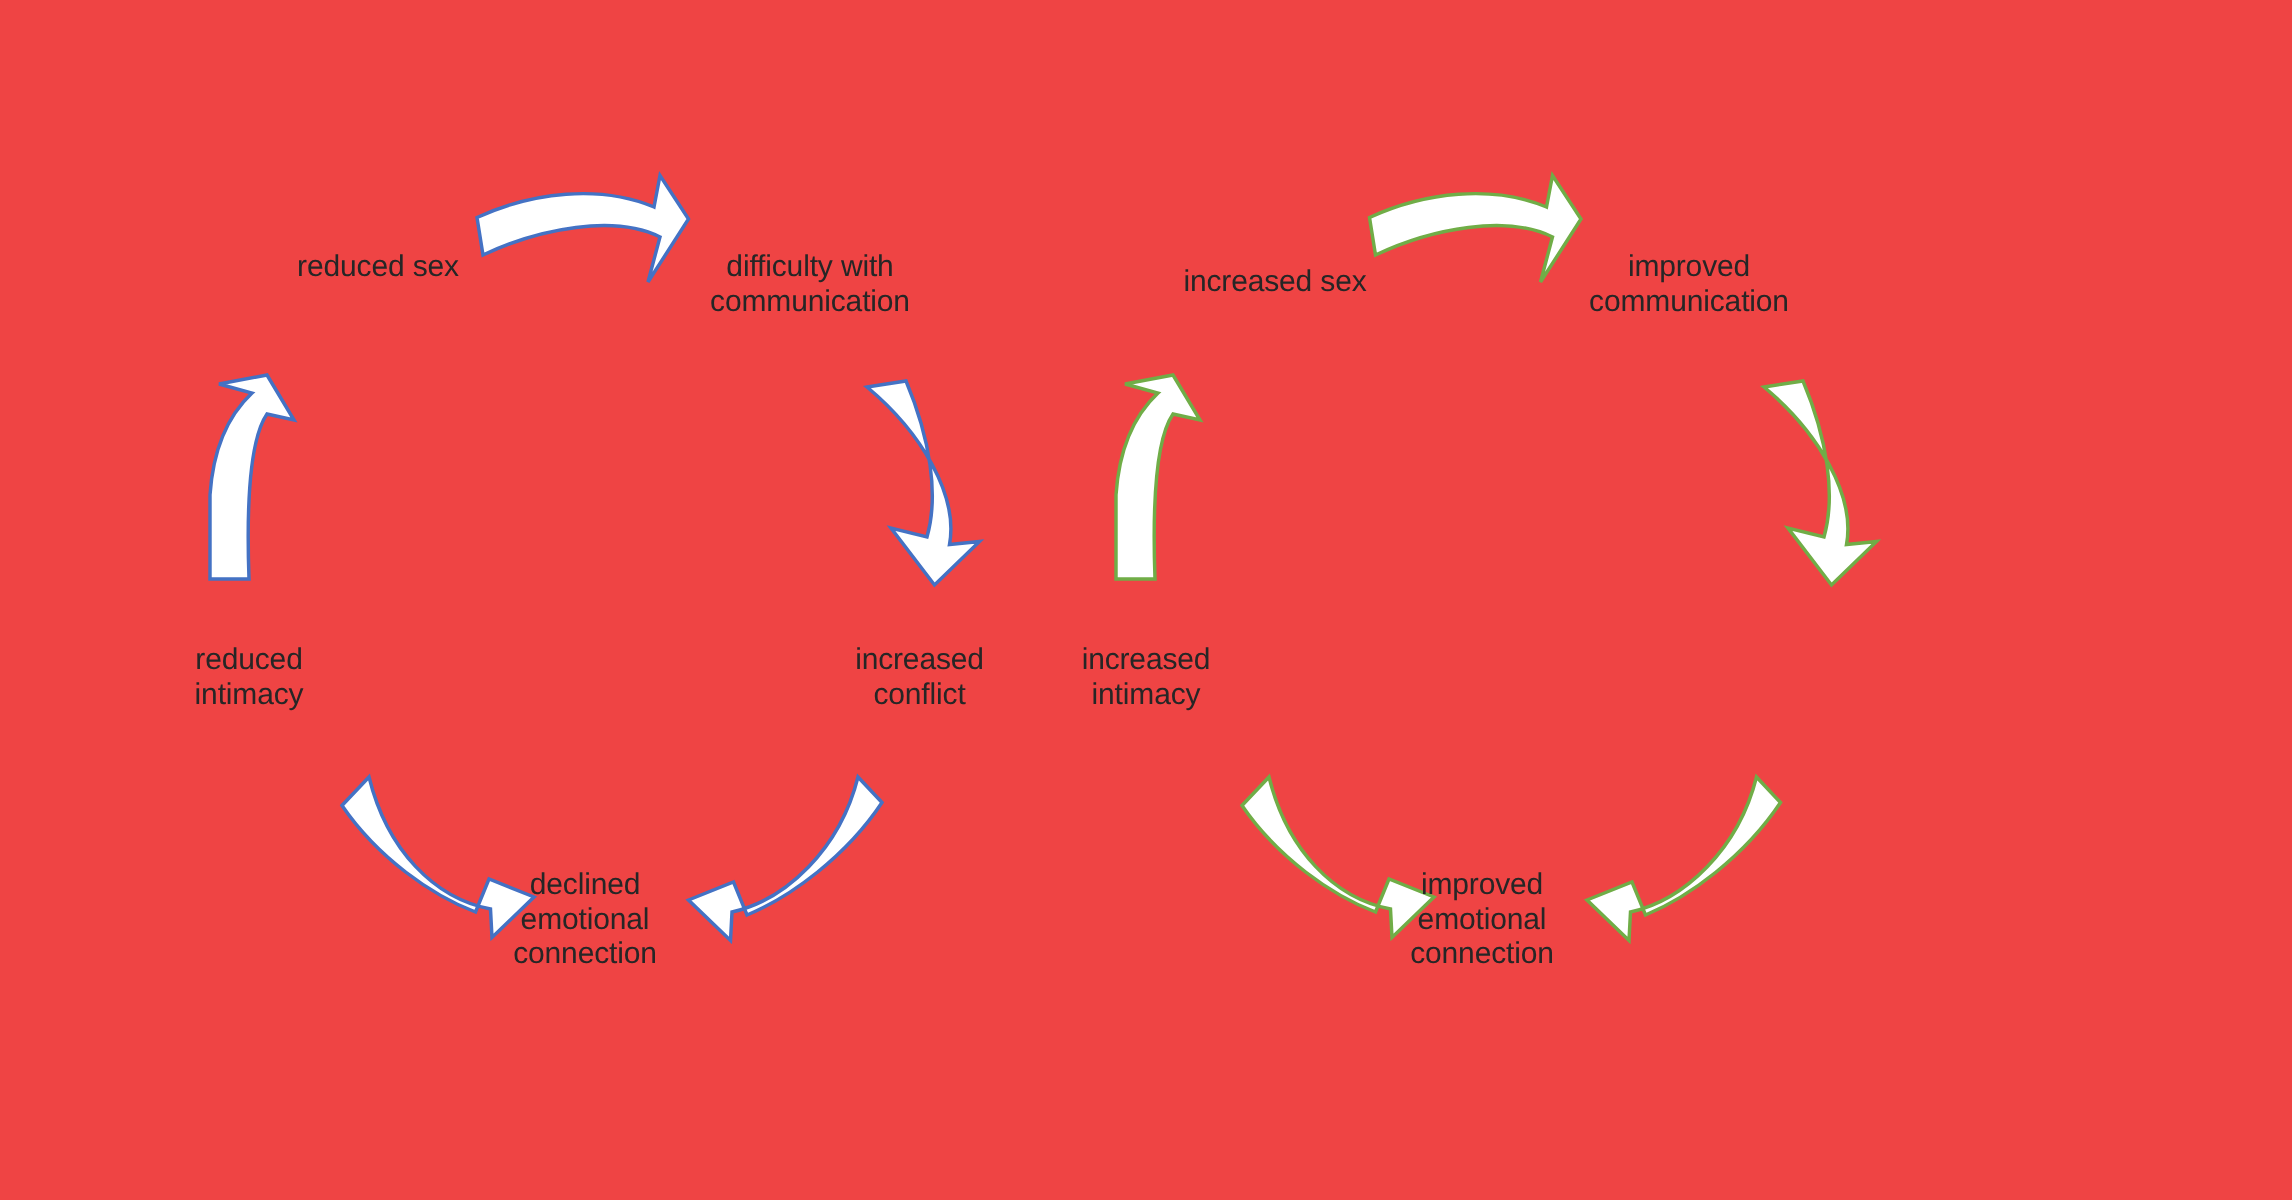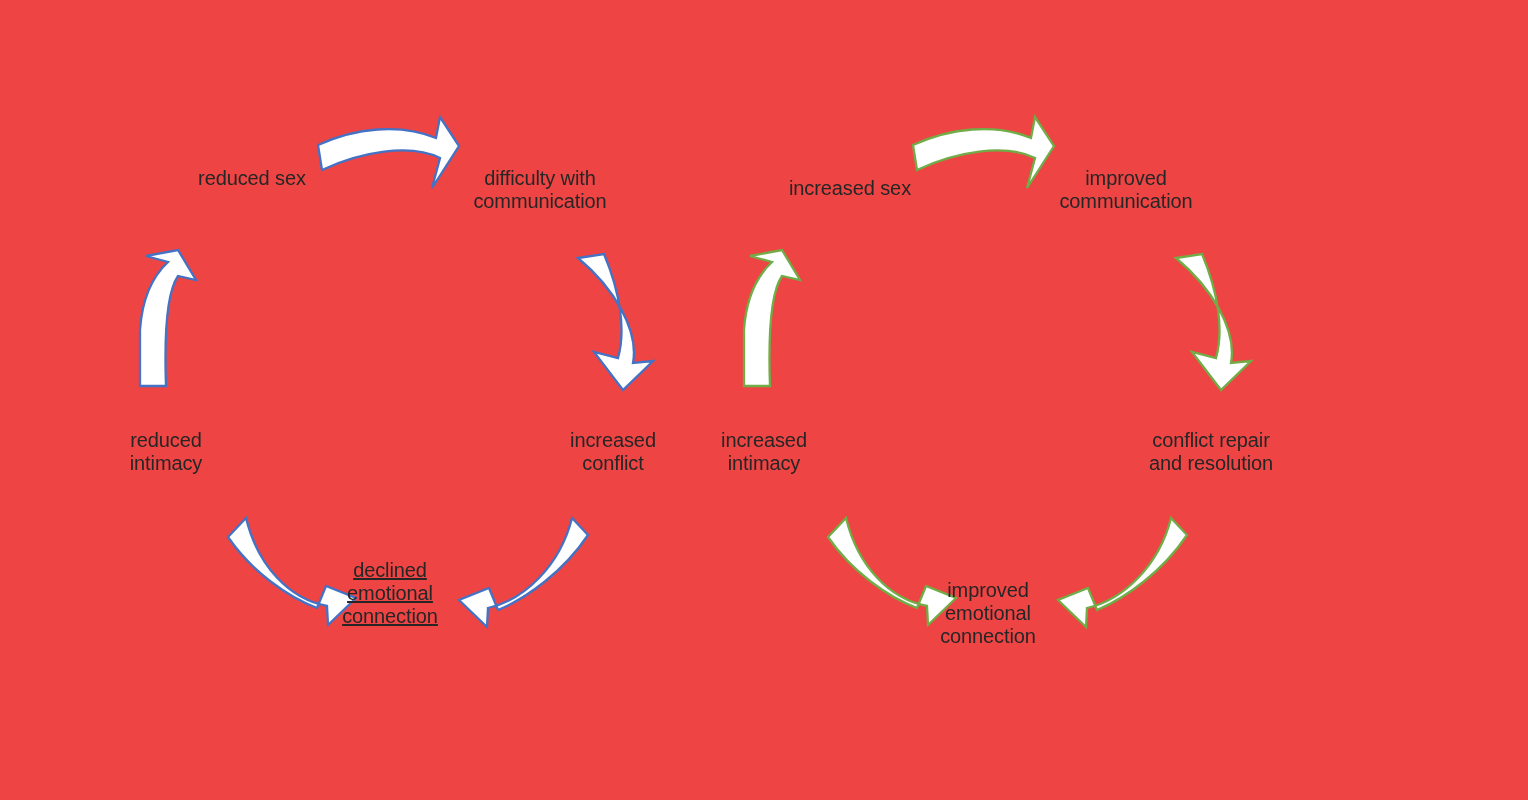--- a/index.html
+++ b/index.html
@@ -90,34 +90,32 @@
   </svg>
 
   <div class="node-label align-center" style="left: 252px; top: 167px; color: rgb(38, 38, 38);">reduced sex</div>
 
   <div class="node-label align-center" style="left: 520px; top: 167px; color: rgb(38, 38, 38); margin-left: 20px;">difficulty with
 communication</div>
 
   <div class="node-label align-center" style="left: 613px; top: 429px; color: rgb(38, 38, 38);">increased
 conflict</div>
 
-  <div class="node-label align-center" style="left: 390px; top: 559px; color: rgb(38, 38, 38); text-decoration: underline;">declined
+  <div class="node-label align-center" style="left: 390px; top: 579px; color: rgb(38, 38, 38);">declined
 emotional
 connection</div>
 
   <div class="node-label align-center" style="left: 166px; top: 429px; color: rgb(38, 38, 38); text-align: center;">reduced
 intimacy</div>
 
   <div class="node-label align-center" style="left: 850px; top: 177px; color: rgb(38, 38, 38); text-align: center;">increased sex</div>
 
   <div class="node-label align-center" style="left: 1126px; top: 167px; color: rgb(38, 38, 38);">improved
 communication</div>
 
-  <div class="node-label align-center" style="left: 1211px; top: 429px; color: rgb(38, 38, 38);">conflict repair
-and resolution</div>
 
   <div class="node-label align-center" style="left: 988px; top: 579px; color: rgb(38, 38, 38);">improved
 emotional
 connection</div>
 
   <div class="node-label align-center" style="left: 764px; top: 429px; color: rgb(38, 38, 38);">increased
 intimacy</div>
 
 </div>
 

